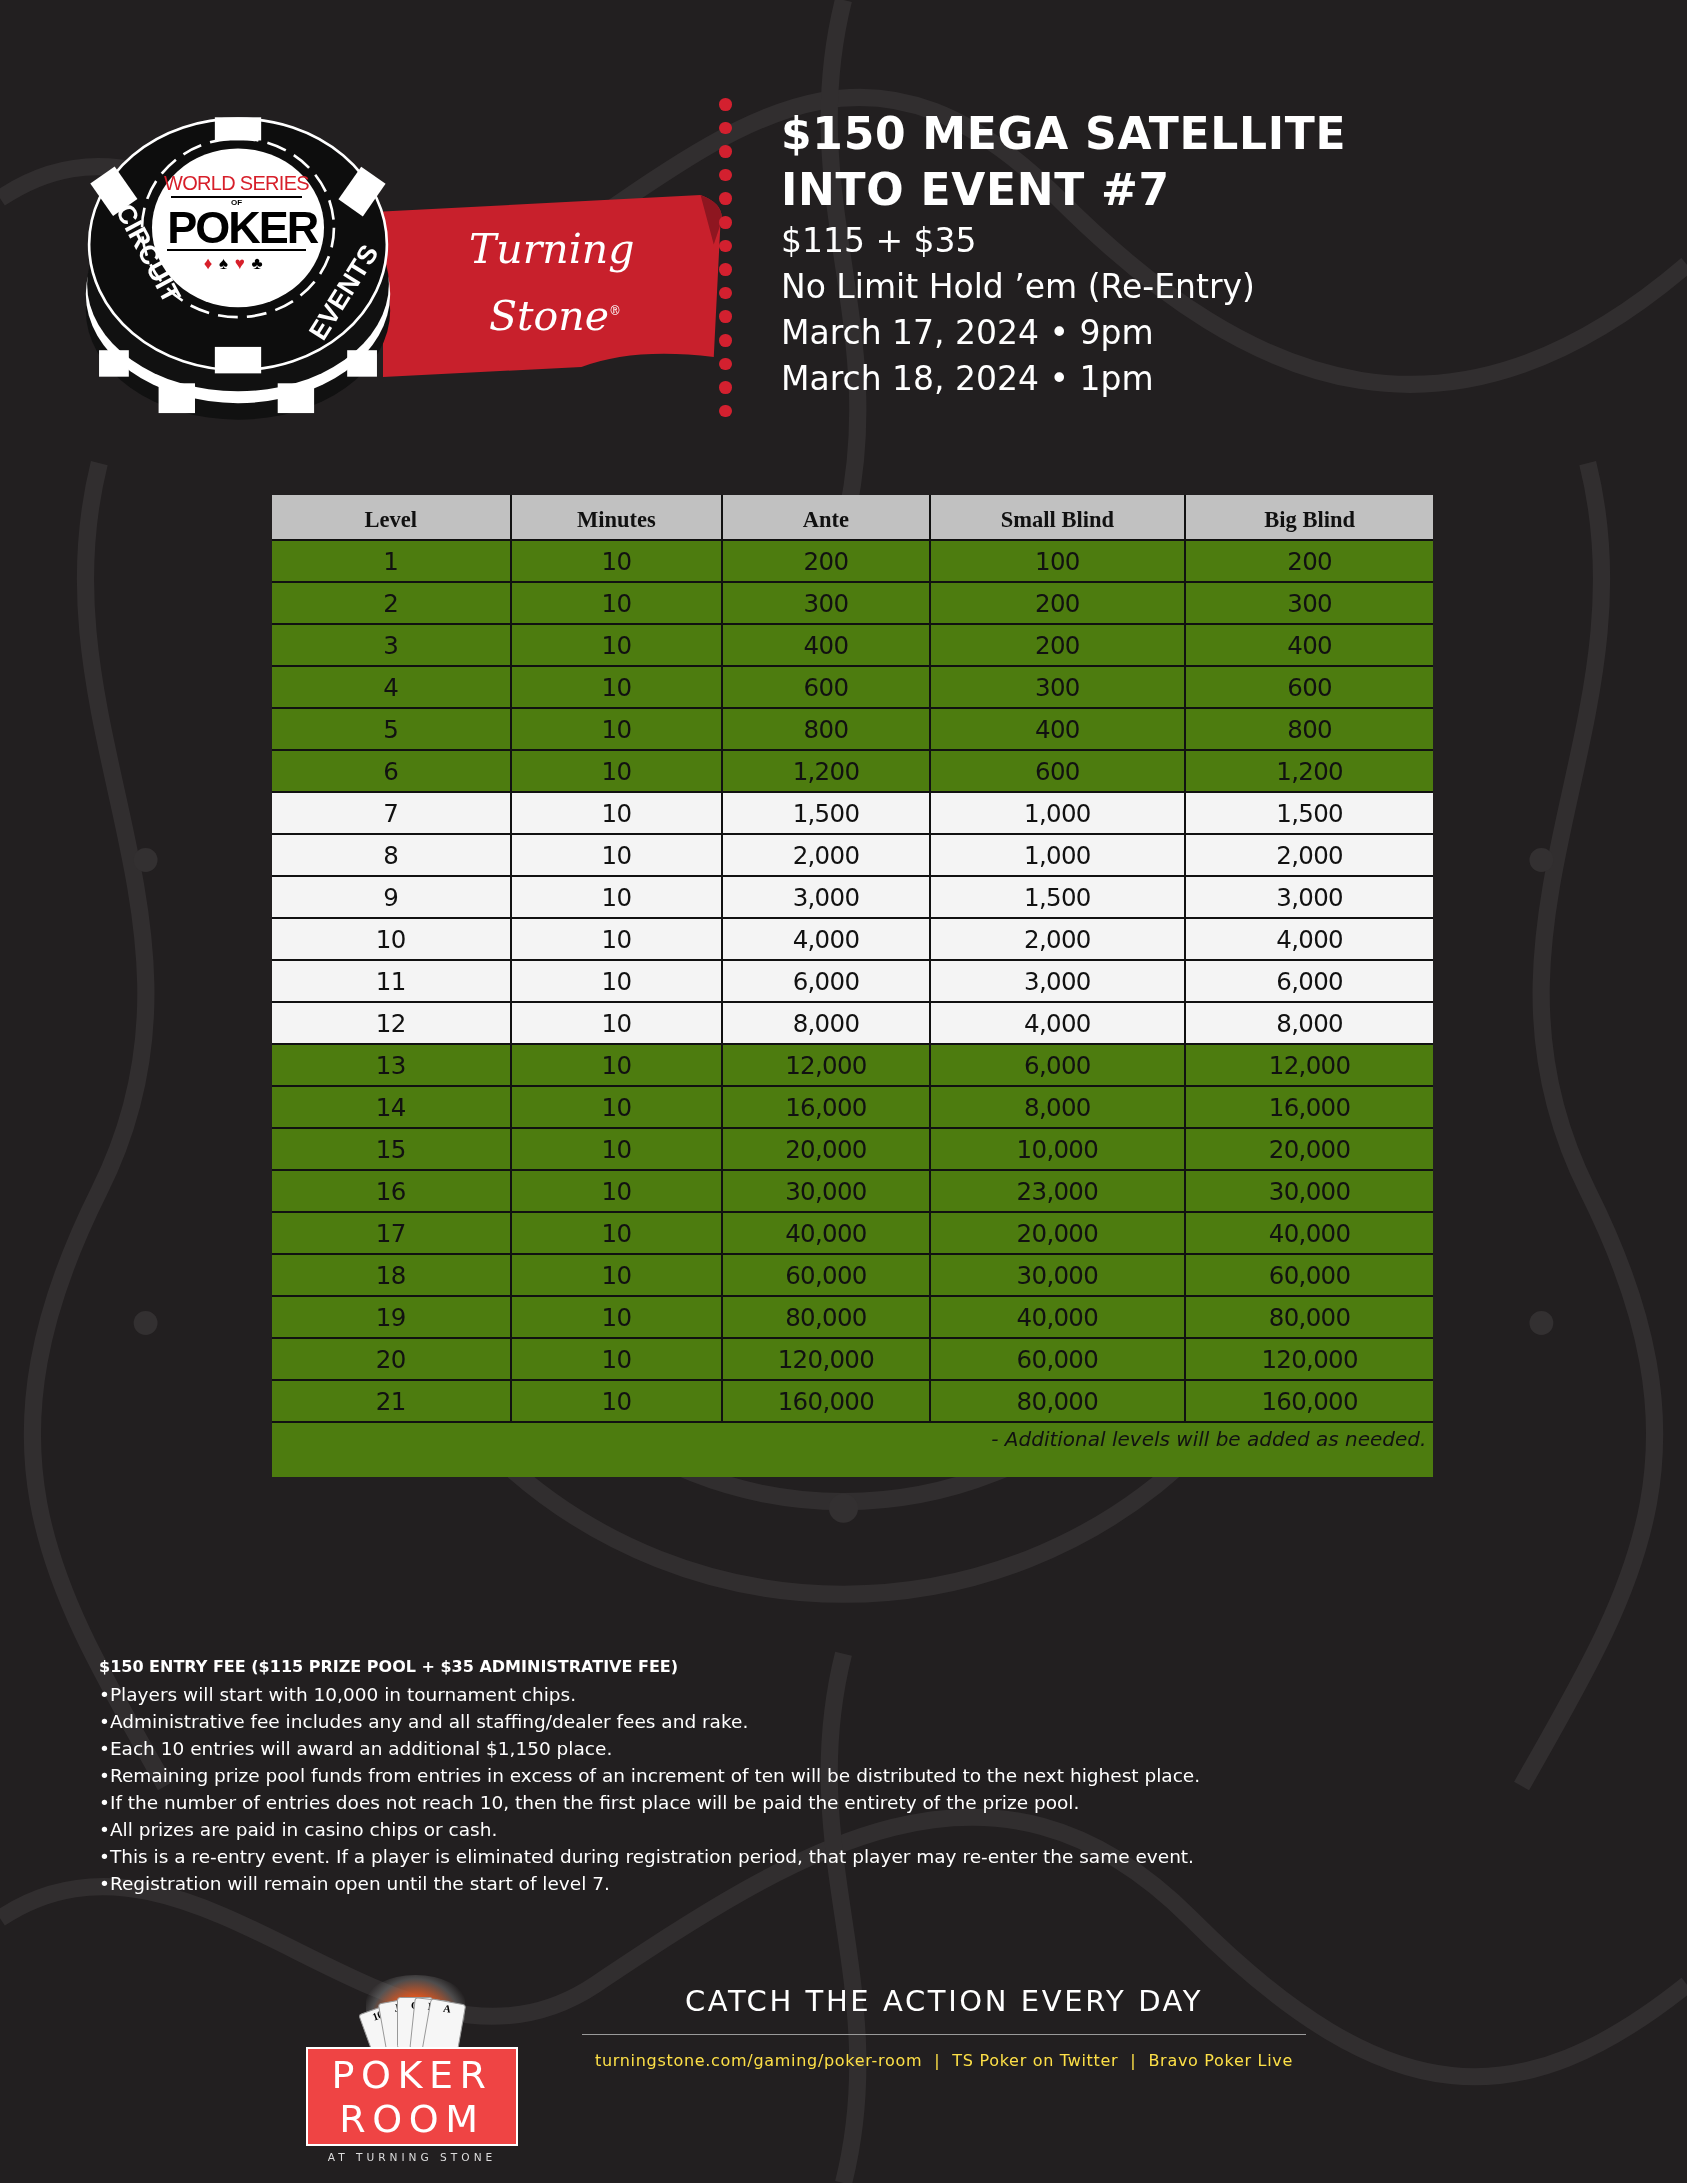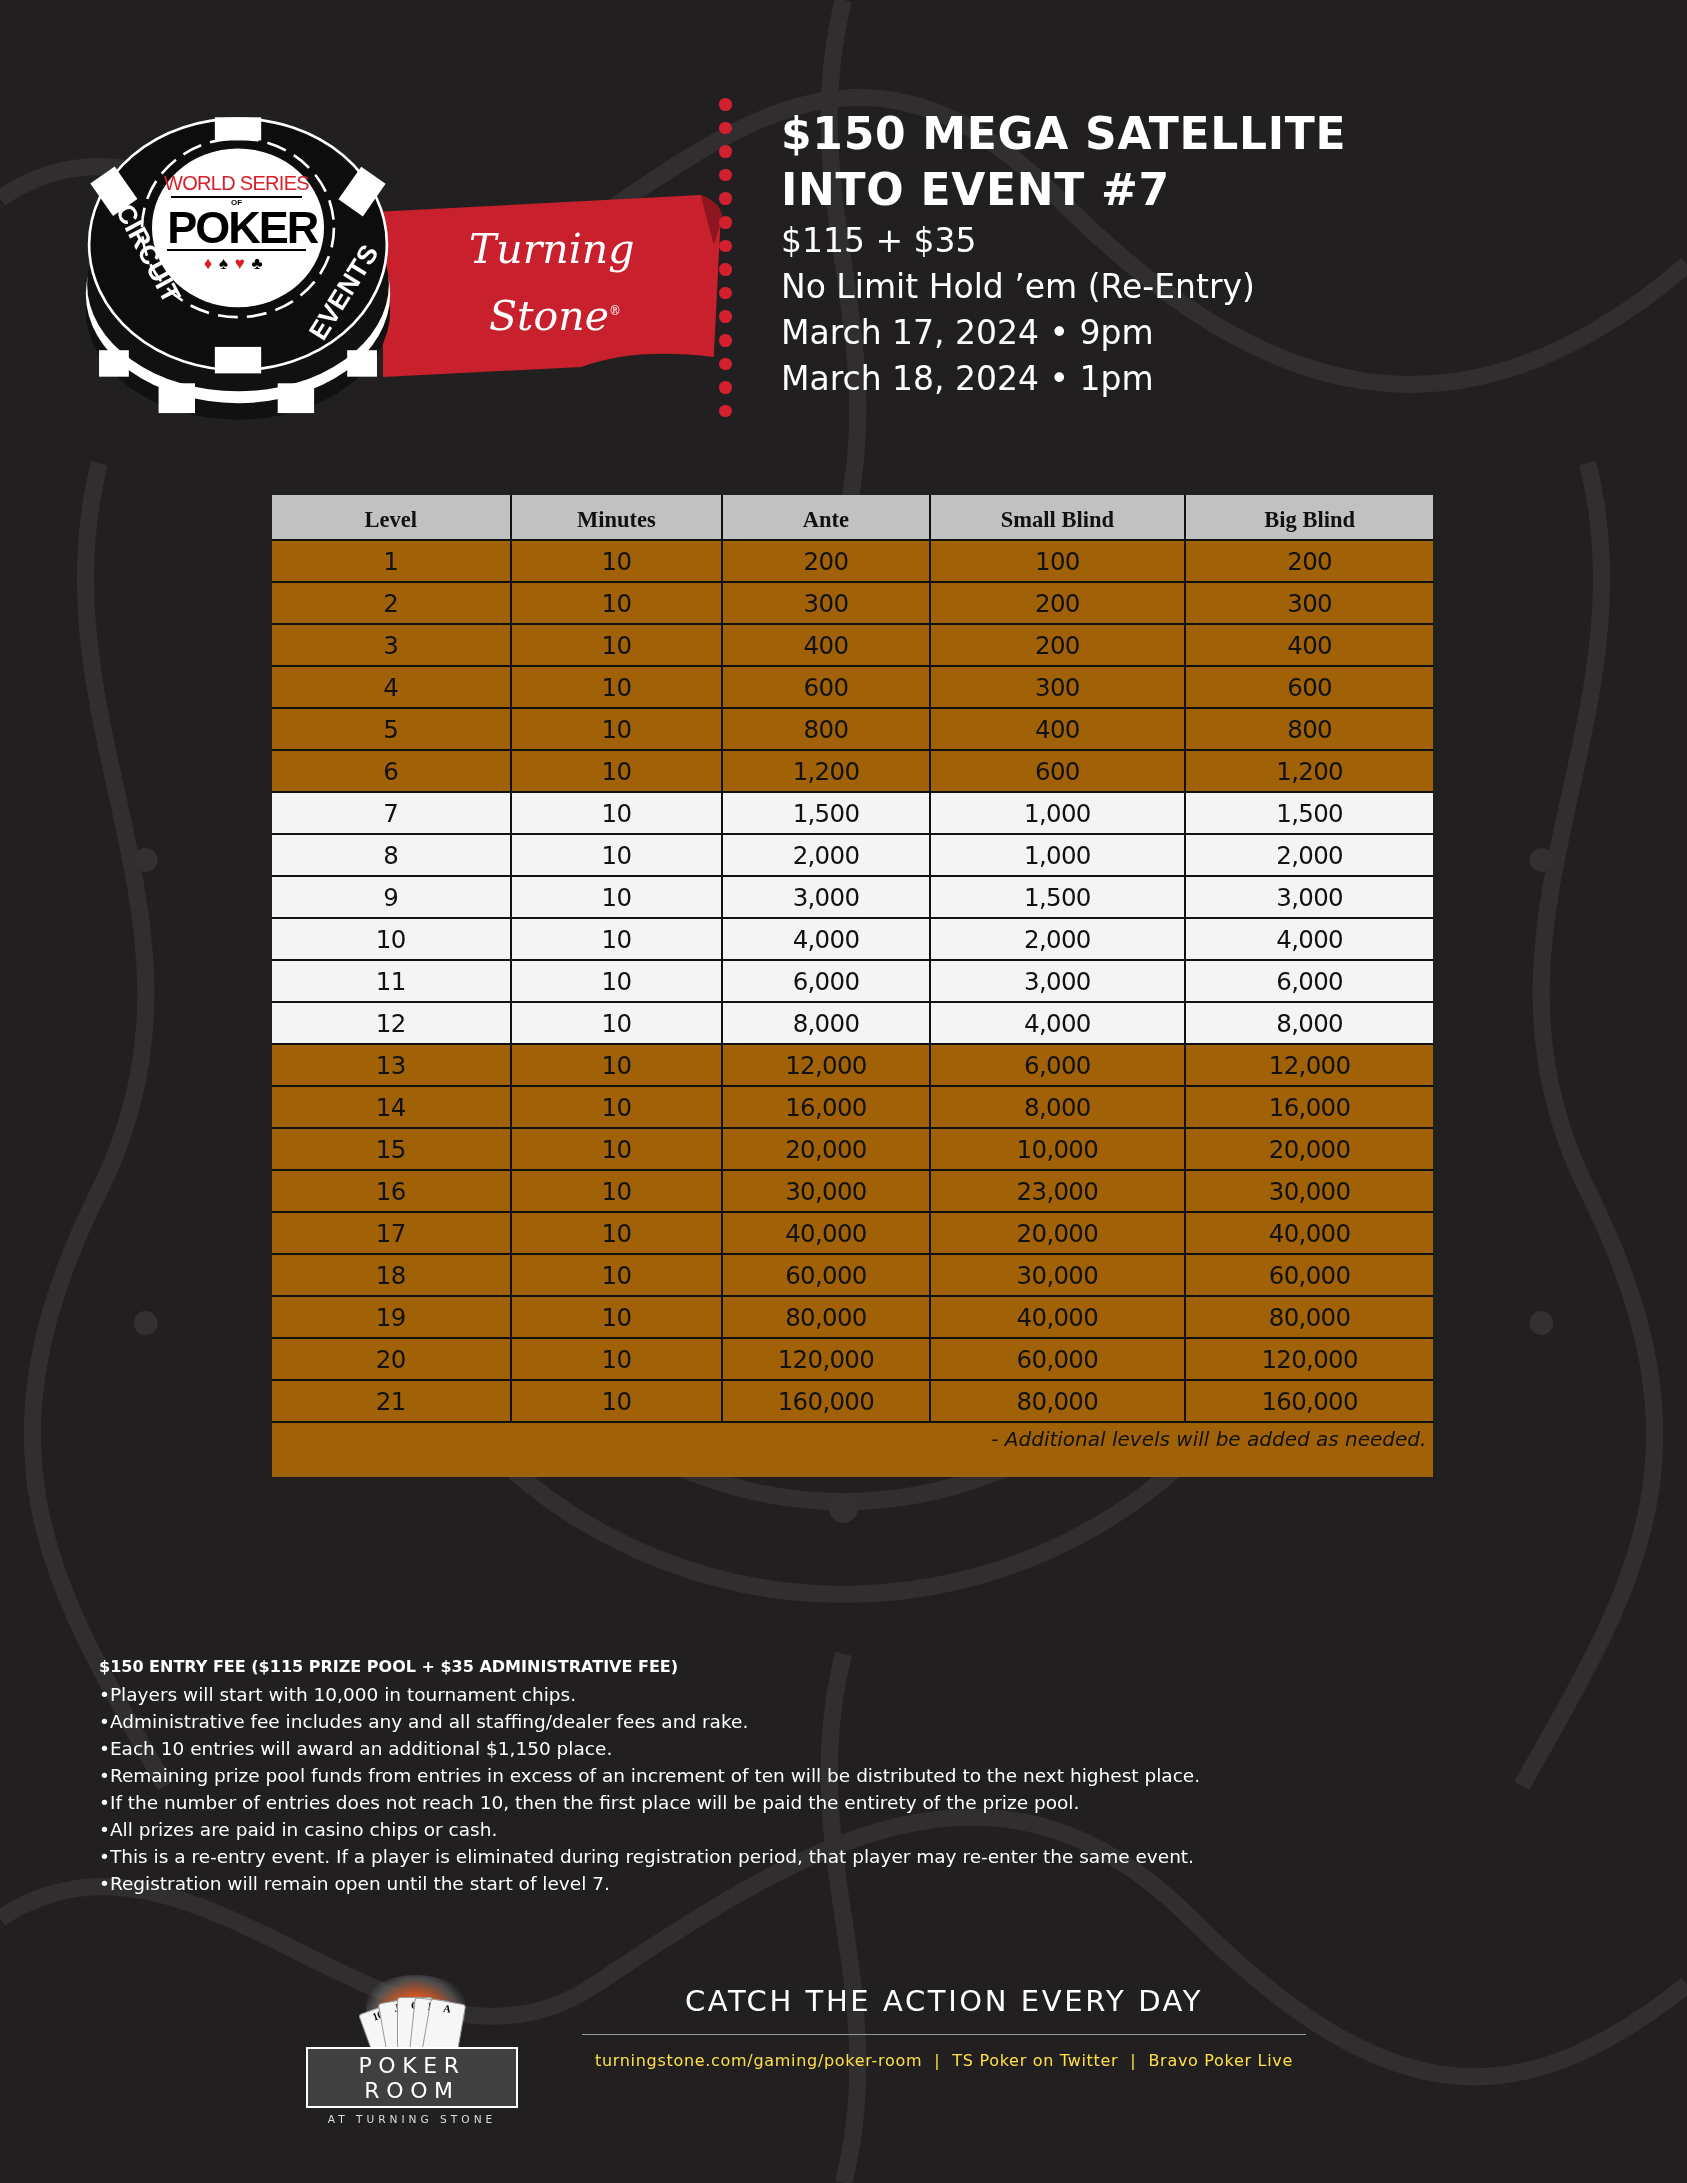--- a/index.html
+++ b/index.html
@@ -37,21 +37,21 @@
   
   .dots { left: 719px; top: 98px; width: 16px; height: 318px; }
   .dot { width: 12.6px; height: 12.6px; border-radius: 50%; background: #d3202f; margin: 0 0 11px 0; }
 
   
   .event-header { left: 781px; top: 106px; color: #fff; }
   .event-title { font-family: "DejaVu Sans", sans-serif; font-weight: bold; font-size: 44px; line-height: 56px; letter-spacing: 0.7px; margin: 0; }
   .event-line { font-family: "DejaVu Sans", sans-serif; font-size: 33px; line-height: 46px; margin: 0; }
 
   
-  .table-wrap { left: 272px; top: 495px; width: 1161px; height: 982px; background: #a16207; }
+  .table-wrap { left: 272px; top: 495px; width: 1161px; height: 982px; background: #4d7c0f; }
   table.blinds { border-collapse: collapse; width: 100%; table-layout: fixed; }
   table.blinds th {
     background: #c1c1c1; height: 39px; font-family: "Liberation Serif", serif;
     font-weight: bold; font-size: 22.5px; color: #111; border: 2px solid #111; border-top: none;
     padding: 0; padding-top: 5.3px;
   }
   table.blinds td {
     height: 40px; text-align: center; font-family: "DejaVu Sans", sans-serif;
     font-size: 24.5px; color: #111; border-left: 2px solid #111; border-right: 2px solid #111;
     border-bottom: 2.6px solid #111; padding: 0; letter-spacing: -0.7px;
@@ -71,21 +71,21 @@
   .rules-list li { font-family: "DejaVu Sans", sans-serif; font-size: 18.5px; line-height: 27px; }
   .rules-list li::before { content: "\2022 "; }
 
   
   .pr-logo { left: 306px; top: 1988px; width: 212px; height: 172px; text-align: center; }
   .cards { position: relative; width: 106px; height: 63px; margin: 0 auto; }
   .flame { position: absolute; left: 6.6px; top: -13.2px; width: 99px; height: 53px;
     background: radial-gradient(ellipse at 50% 90%, #ff9a1f 0%, #e8561a 35%, rgba(120,120,120,0.5) 65%, rgba(0,0,0,0) 80%); border-radius: 50% 50% 20% 20%; }
   .card { position: absolute; width: 36px; height: 52px; background: #f6f6f6; border-radius: 3.3px; border: 0.7px solid #999;
     font-family: "Liberation Serif", serif; font-size: 10.6px; font-weight: bold; color: #000; padding: 1.3px 2.6px; box-sizing: border-box; }
-  .pr-box { border: 2px solid #fff; color: #fff; font-family: "DejaVu Sans", sans-serif; font-size: 22px; letter-spacing: 6.6px; padding: 4px 0 2.6px; margin-top: -4px; background: #404040; position: relative; }
+  .pr-box { border: 2px solid #fff; color: #fff; font-family: "DejaVu Sans", sans-serif; font-size: 38px; letter-spacing: 6.6px; padding: 4px 0 2.6px; margin-top: -4px; background: #ef4444; position: relative; }
   .pr-sub { color: #ddd; font-family: "DejaVu Sans", sans-serif; font-size: 10.6px; letter-spacing: 4px; margin-top: 5.3px; }
 
   .footer-right { left: 582px; top: 1984px; width: 724px; text-align: center; color: #fff; }
   .catch { font-family: "DejaVu Sans", sans-serif; font-size: 29px; letter-spacing: 2.6px; margin: 0; }
   .footer-rule { height: 1.3px; background: #9a9a9a; margin: 16px 0 16px; }
   .footer-links { font-family: "DejaVu Sans", sans-serif; font-size: 16px; color: #fde047; letter-spacing: 0.7px; }
   .footer-links .sep { padding: 0 12px; }
 </style>
 </head>
 <body>

